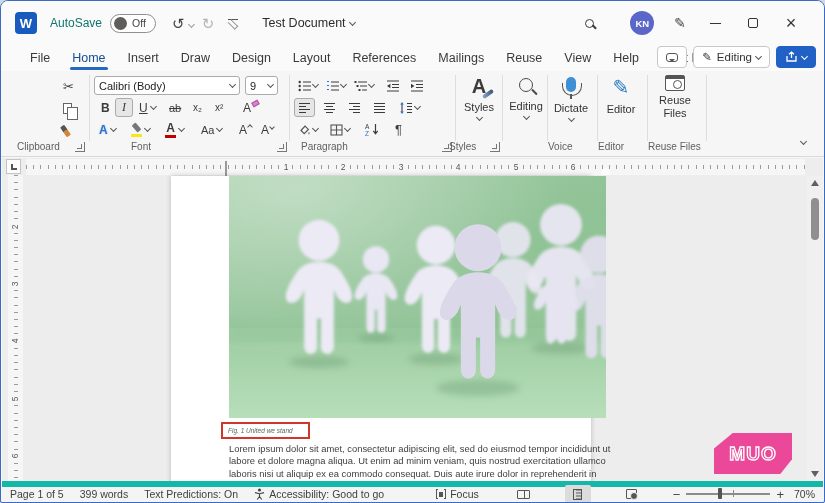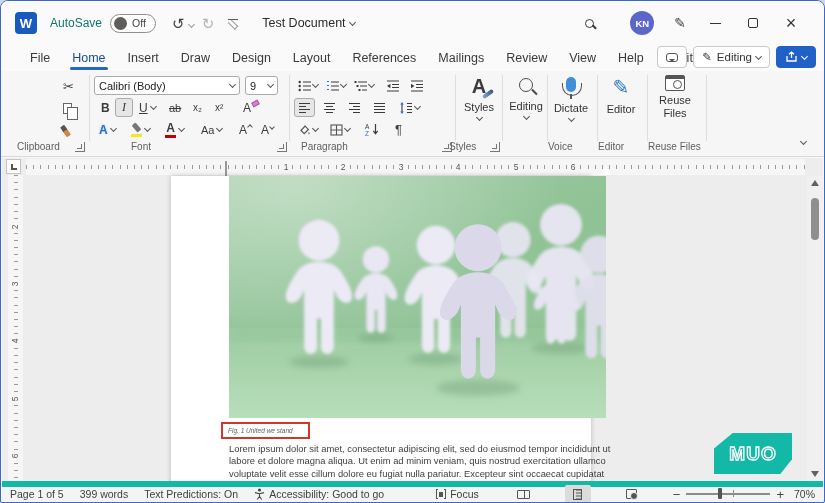--- a/index.html
+++ b/index.html
@@ -114,21 +114,21 @@
   .capbox span{font-size:6.5px;font-style:italic;color:#59695c;white-space:nowrap;}
   .paratext{position:absolute;left:58px;top:267px;width:381px;font-size:9.4px;line-height:12.4px;color:#3e3e3e;}
   .paratext div{white-space:nowrap;}
   
   .vscroll{position:absolute;right:0;top:18px;bottom:0;width:16px;background:#f0f0f0;}
   .varrow{position:absolute;left:4px;width:8px;height:8px;color:#606060;}
   .varrow.up{top:4px;border-left:4px solid transparent;border-right:4px solid transparent;border-bottom:6px solid #606060;width:0;height:0;border-top:none;transform:none;}
   .varrow.down{bottom:6px;border-left:4px solid transparent;border-right:4px solid transparent;border-top:6px solid #606060;width:0;height:0;transform:none;}
   .vthumb{position:absolute;left:4px;top:22px;width:8px;height:42px;border-radius:4px;background:#8f8f8f;}
   
-  .muo{position:absolute;left:712px;top:275px;width:78px;height:41px;background:#14b8a6;clip-path:polygon(24% 0,100% 0,100% 64%,85% 100%,0 100%,0 38%);display:flex;align-items:center;justify-content:center;}
+  .muo{position:absolute;left:712px;top:275px;width:78px;height:41px;background:#ec4899;clip-path:polygon(24% 0,100% 0,100% 64%,85% 100%,0 100%,0 38%);display:flex;align-items:center;justify-content:center;}
   .muo span{font-size:19px;font-weight:bold;letter-spacing:1px;color:transparent;-webkit-text-stroke:1.3px #ffffff;}
 
   
   .statusbar{position:absolute;left:1px;right:1px;bottom:1px;height:20px;background:#f4f4f4;border-top:6px solid #14b8a6;display:flex;align-items:center;font-size:10.5px;color:#3f3f3f;padding:0 8px;}
   .sb-item{margin-right:16px;display:flex;align-items:center;gap:4px;}
   .sb-right{margin-left:auto;display:flex;align-items:center;gap:28px;}
   .focusic{width:10px;height:10px;position:relative;}
   .focusic::before{content:"";position:absolute;inset:0;border:1.2px solid #555;}
   .focusic::after{content:"";position:absolute;left:2px;right:2px;top:-2px;bottom:-2px;background:#f4f4f4;}
   .focusic i{position:absolute;left:2.5px;top:2.5px;width:4px;height:5px;background:#555;z-index:1;}
@@ -183,21 +183,21 @@
 
   <div class="tabrow">
     <span class="tab">File</span>
     <span class="tab active">Home</span>
     <span class="tab">Insert</span>
     <span class="tab">Draw</span>
     <span class="tab">Design</span>
     <span class="tab">Layout</span>
     <span class="tab">References</span>
     <span class="tab">Mailings</span>
-    <span class="tab">Review</span>
+    <span class="tab">Reuse</span>
     <span class="tab">View</span>
     <span class="tab">Help</span>
     <span class="tab">Foxit PDF</span>
     <div class="tr-right">
       <div class="pillbtn">
           <span class="bubble"></span>
         </div>
       <div class="pillbtn">
         <span style="margin-right:5px">✎</span>
         <span>Editing</span>
@@ -514,20 +514,21 @@
         <use href="#person" transform="translate(195.5,46) scale(1.07)" fill="#dbd8ea" filter="url(#b1)"></use>
       </svg>
 
       <div class="capbox">
         <span>Fig. 1 United we stand</span>
       </div>
 
       <div class="paratext">
         <div>Lorem ipsum dolor sit amet, consectetur adipiscing elit, sed do eiusmod tempor incididunt ut</div>
         <div>labore et dolore magna aliqua. Ut enim ad minim veniam, quis nostrud exercitation ullamco</div>
+        <div>laboris nisi ut aliquip ex ea commodo consequat. Duis aute irure dolor in reprehenderit in</div>
         <div>voluptate velit esse cillum dolore eu fugiat nulla pariatur. Excepteur sint occaecat cupidatat</div>
       </div>
     </div>
 
     <div class="muo">
       <span>MUO</span>
     </div>
 
     <div class="vscroll">
       <i class="varrow up"></i>

